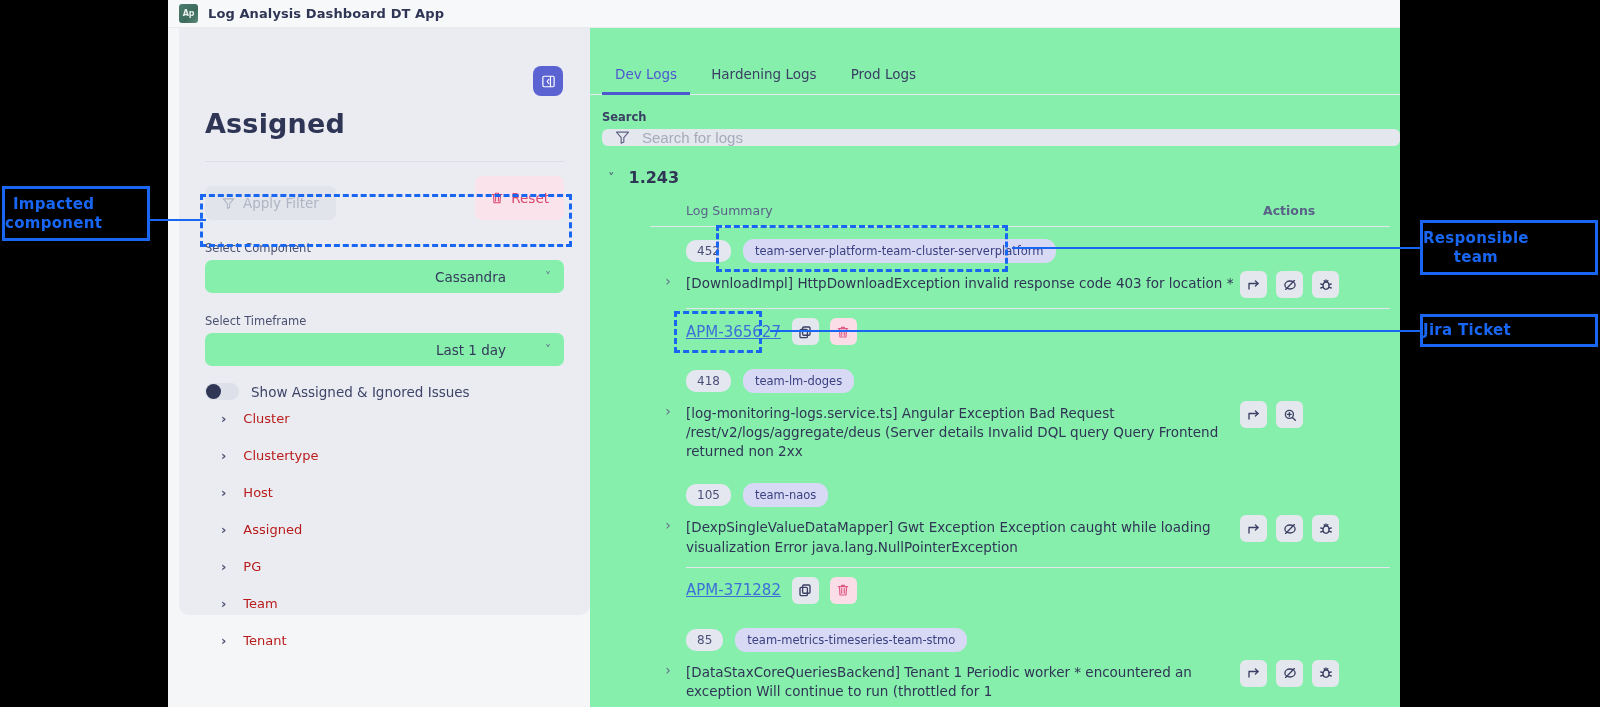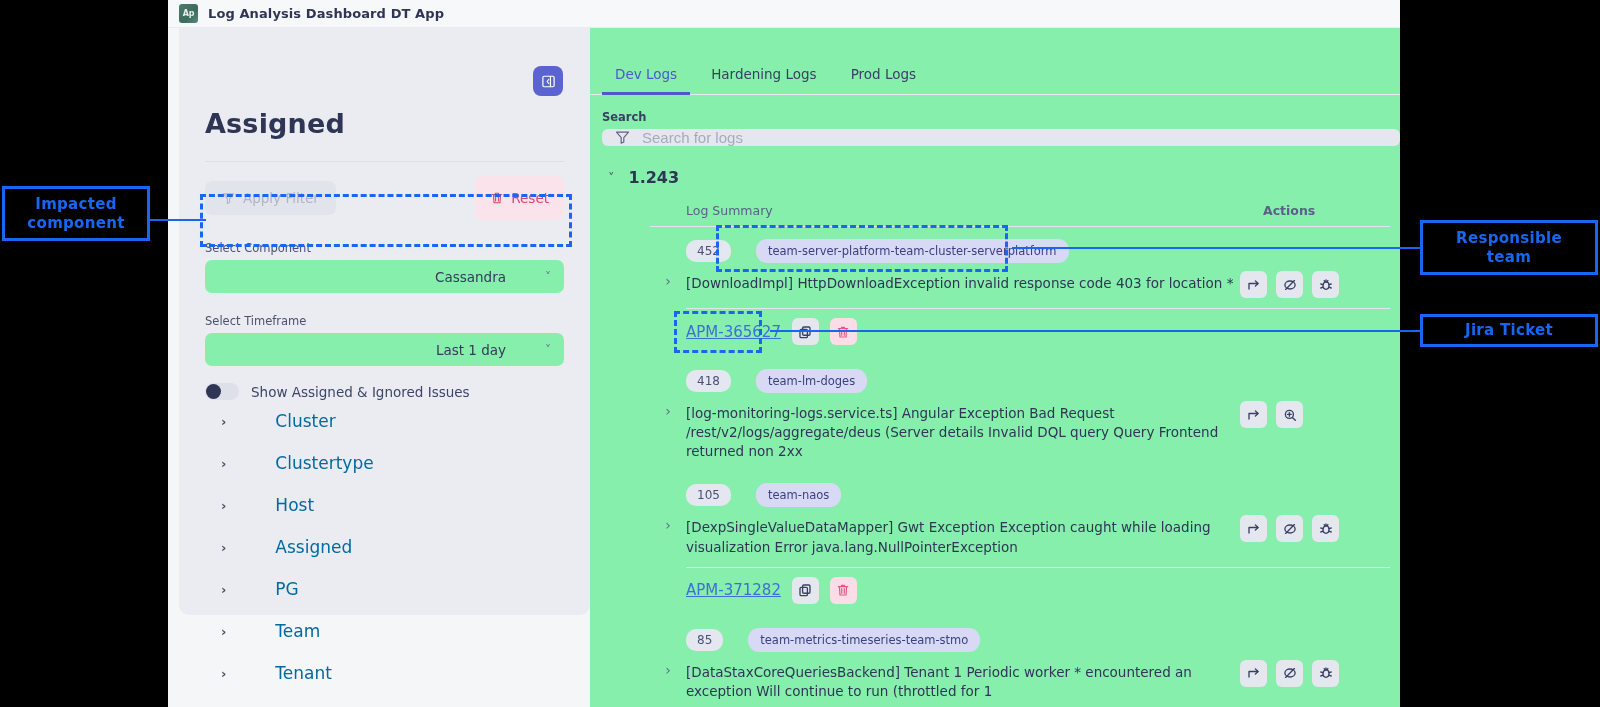--- a/index.html
+++ b/index.html
@@ -39,21 +39,21 @@
     height: 587px; padding: 0 26px; position: relative;
   }
   .collapse-btn {
     position: absolute; right: 27px; top: 38px;
     width: 30px; height: 30px; border-radius: 8px; background: #5b63d3;
     display:flex; align-items:center; justify-content:center; cursor:pointer;
   }
   .filters-title { font-size: 27px; font-weight: 700; color:#2f3555; padding-top: 80px; letter-spacing:.2px;}
   .divider { height:1px; background:#dcdfe7; margin: 22px 0 0 0; }
 
-  .btn-row { display:flex; align-items:center; justify-content:space-between; padding-top: 14px; }
+  .btn-row { display:flex; align-items:flex-end; justify-content:space-between; padding-top: 14px; }
   .apply-btn {
     background:#e2e4eb; color:#b0b4c4; border-radius:7px;
     padding: 9px 17px; font-size:13.5px; display:flex; align-items:center; gap:8px;
     cursor: default;
   }
   .reset-btn {
     background:#fae3ea; color:#d8456f; border-radius:7px;
     padding: 14px 15px; font-size:13.5px; display:flex; align-items:center; gap:7px; cursor:pointer;
   }
 
@@ -71,21 +71,21 @@
     position: relative; cursor:pointer;
   }
   .toggle .knob {
     position:absolute; left:1px; top:1px; width:15px; height:15px; border-radius:50%;
     background:#2f3555;
   }
   .toggle-label { font-size: 13.5px; color:#3e4467; }
 
   .acc-item { display:flex; align-items:center; gap:17px; padding: 11px 0 11px 16px; cursor:pointer; }
   .acc-chev { color:#4b5070; font-size: 13px; font-weight:700; line-height:1; }
-  .acc-label { font-size: 17px; color:#0369a1;margin-left:32px; }
+  .acc-label { font-size: 13px; color:#b91c1c; }
 
   
   .main { flex:1; min-width:0; background:#86efac; display:flex; flex-direction:column; }
   .tabs { display:flex; gap: 8px; padding: 30px 12px 0 12px; border-bottom:1px solid #e7e9ef; }
   .tab {
     padding: 8px 13px 10px; font-size:13.5px; color:#3a4063; cursor:pointer;
     border-bottom: 3px solid transparent; margin-bottom:-1px; font-weight:500;
   }
   .tab.active { color:#4f57cf; border-bottom-color:#4f57cf; }
 
@@ -106,21 +106,21 @@
 
   .table { padding-left: 60px; padding-right: 10px; margin-top: 16px; }
   .thead { display:flex; font-size:12.5px; color:#5a6088; font-weight:500; padding-bottom: 8px;}
   .th-summary { flex:1; padding-left: 36px; }
   .th-actions { width: 150px; text-align:left; padding-left: 23px; font-weight: bold;}
   .hline { height:1px; background:#e4e6ee; }
 
   .log-row { display:flex; align-items:flex-start; padding: 12px 0 10px; }
   .row-chev { width: 36px; flex:0 0 36px; color:#666c8c; font-size:14px; padding-top: 34px; text-align:center;}
   .row-main { flex:1; min-width:0; }
-  .badges { display:flex; align-items:center; gap:25px; }
+  .badges { display:flex; align-items:center; gap:12px; }
   .count-pill {
     background:#e4e6f0; color:#4a5078; font-size:12px; border-radius:10px;
     padding: 4px 11px; min-width:34px; text-align:center;
   }
   .team-pill {
     background:#d7d9f5; color:#3b4180; font-size:11.5px; border-radius:11px;
     padding: 5px 12px;
   }
   .log-text { font-size:13.5px; color:#2f3555; line-height:1.42; margin-top: 11px; max-width: 585px; }
   .row-actions { width:150px; flex:0 0 150px; display:flex; gap:9px; padding-top: 32px; }
@@ -134,21 +134,21 @@
     font-size:15px; color:#3d6fd8; text-decoration:underline; cursor:pointer;
   }
   .copy-btn { width:27px; height:27px; border-radius:6px; background:#e5e7ee; display:flex; align-items:center; justify-content:center; cursor:pointer;}
   .del-btn { width:27px; height:27px; border-radius:6px; background:#fadde6; display:flex; align-items:center; justify-content:center; cursor:pointer;}
 
   .sep { height:1px; background:#e4e6ee; margin-left:36px; }
 
   
   .anno-box {
     position:absolute; border:3px solid #1866f2; background:#000;
-    display:flex; align-items:center; justify-content:center; text-align:center;
+    display:flex; align-items:center; justify-content:flex-start; text-align:center;
     color:#1866f2; font-weight:700; font-size:15px; line-height:1.25;
     font-family:"DejaVu Sans", sans-serif; letter-spacing:.3px;
   }
   .anno-line { position:absolute; background:#1866f2; }
   .dash-box { position:absolute; border:3px dashed #1866f2; pointer-events:none; }
   .arrow { position:absolute; width:0; height:0; }
 </style>
 </head>
 <body>
 

